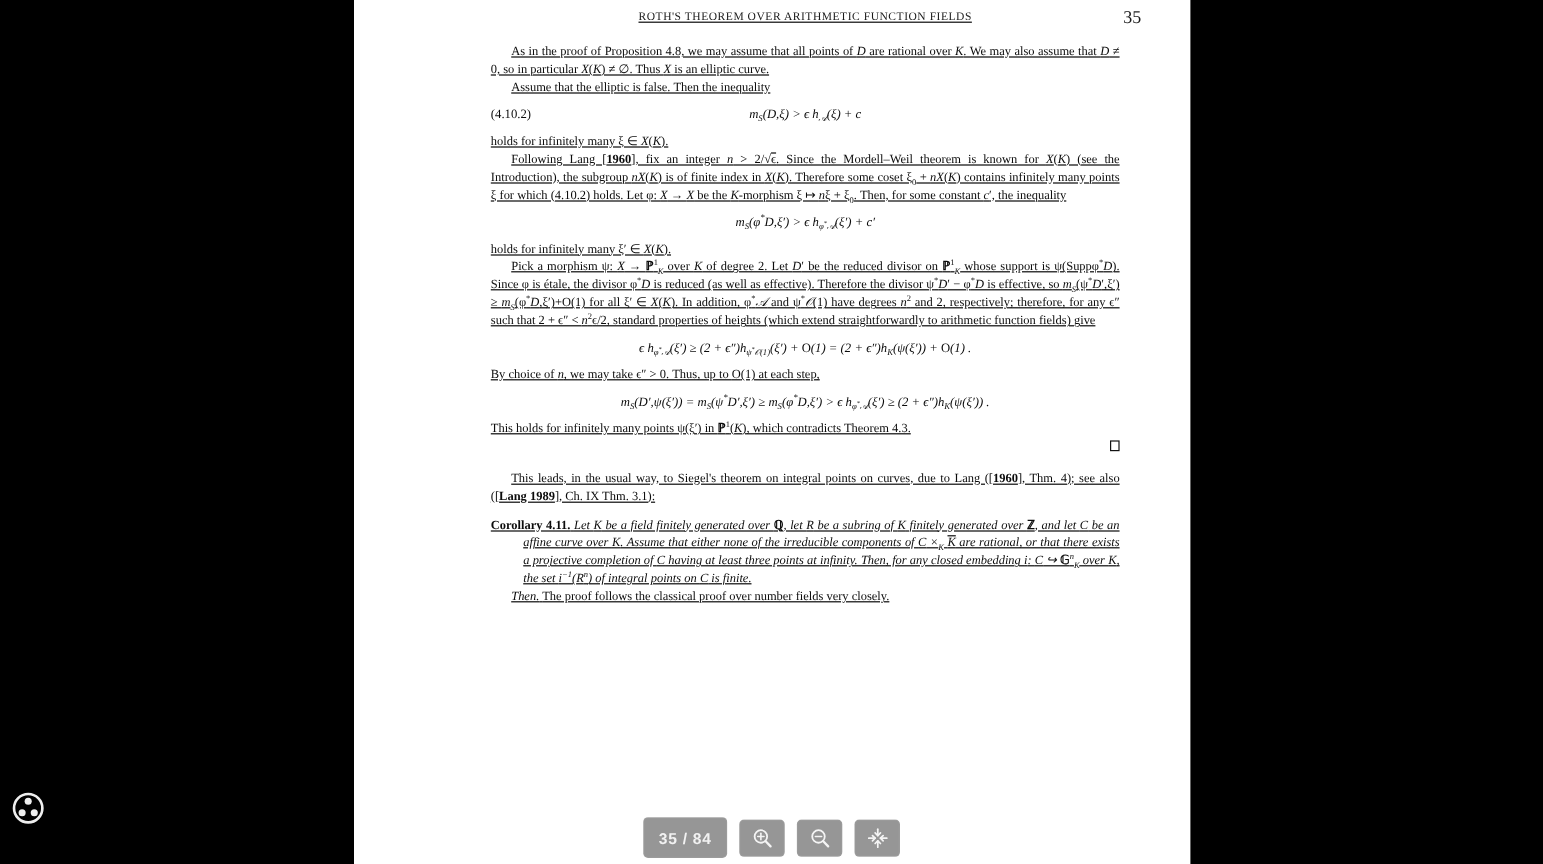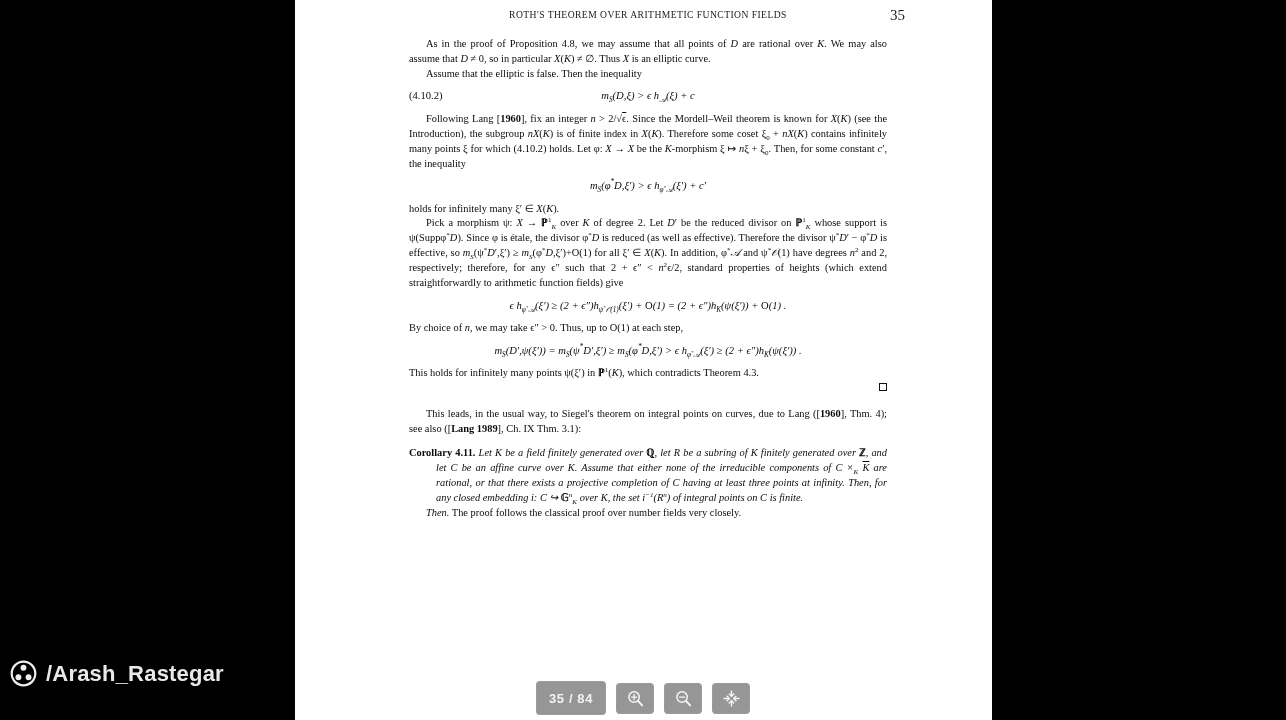--- a/index.html
+++ b/index.html
@@ -29,27 +29,28 @@
     top: 0;
     width: 697px;
     height: 720px;
     background: #ffffff;
     overflow: hidden;
   }
 
   #page-inner {
     position: absolute;
     left: 0; top: 0; right: 0; bottom: 0;
-    padding: 8px 105px 0 114px;
+    padding: 8px 59px 0 114px;
     box-sizing: border-box;
     color: #0b0b0b;
     font-size: 10.4px;
     line-height: 14.95px;
     text-align: justify;
     text-justify: inter-word;
+    text-decoration: underline;
   }
 
   
   .runhead {
     display: flex;
     align-items: baseline;
     justify-content: center;
     position: relative;
     font-variant: small-caps;
     font-size: 9.6px;
@@ -207,20 +208,21 @@
 
       <p class="para">As in the proof of Proposition 4.8, we may assume that all points of <i class="mi">D</i> are rational over <i class="mi">K</i>. We may also assume that <i class="mi">D</i> ≠ 0, so in particular <i class="mi">X</i>(<i class="mi">K</i>) ≠ ∅. Thus <i class="mi">X</i> is an elliptic curve.</p>
 
       <p class="para">Assume that the elliptic is false. Then the inequality</p>
 
       <div class="eq">
         <span class="tag">(4.10.2)</span>
         <span class="eq-body"><i class="mi">m</i><sub><i class="mi">S</i></sub>(<i class="mi">D</i>,ξ) &gt; ϵ <i class="mi">h</i><sub class="scr">𝒜</sub>(ξ) + <i class="mi">c</i></span>
       </div>
 
+      <p class="para noindent">holds for infinitely many ξ ∈ <i class="mi">X</i>(<i class="mi">K</i>).</p>
 
       <p class="para">Following Lang [<b>1960</b>], fix an integer <i class="mi">n</i> &gt; 2/√<span style="text-decoration:overline">ϵ</span>. Since the Mordell–Weil theorem is known for <i class="mi">X</i>(<i class="mi">K</i>) (see the Introduction), the subgroup <i class="mi">nX</i>(<i class="mi">K</i>) is of finite index in <i class="mi">X</i>(<i class="mi">K</i>). Therefore some coset ξ<sub>0</sub> + <i class="mi">nX</i>(<i class="mi">K</i>) contains infinitely many points ξ for which (4.10.2) holds. Let φ: <i class="mi">X</i> → <i class="mi">X</i> be the <i class="mi">K</i>-morphism ξ ↦ <i class="mi">n</i>ξ + ξ<sub>0</sub>. Then, for some constant <i class="mi">c</i>′, the inequality</p>
 
       <div class="eq">
         <span class="eq-body"><i class="mi">m</i><sub><i class="mi">S</i></sub>(φ<sup>*</sup><i class="mi">D</i>,ξ′) &gt; ϵ <i class="mi">h</i><sub>φ<sup>*</sup><span class="scr">𝒜</span></sub>(ξ′) + <i class="mi">c</i>′</span>
       </div>
 
       <p class="para noindent">holds for infinitely many ξ′ ∈ <i class="mi">X</i>(<i class="mi">K</i>).</p>
 
       <p class="para">Pick a morphism ψ: <i class="mi">X</i> → <span class="bb">ℙ</span><sup>1</sup><sub><i class="mi">K</i></sub> over <i class="mi">K</i> of degree 2. Let <i class="mi">D</i>′ be the reduced divisor on <span class="bb">ℙ</span><sup>1</sup><sub><i class="mi">K</i></sub> whose support is ψ(Suppφ<sup>*</sup><i class="mi">D</i>). Since φ is étale, the divisor φ<sup>*</sup><i class="mi">D</i> is reduced (as well as effective). Therefore the divisor ψ<sup>*</sup><i class="mi">D</i>′ − φ<sup>*</sup><i class="mi">D</i> is effective, so <i class="mi">m</i><sub><i class="mi">S</i></sub>(ψ<sup>*</sup><i class="mi">D</i>′,ξ′) ≥ <i class="mi">m</i><sub><i class="mi">S</i></sub>(φ<sup>*</sup><i class="mi">D</i>,ξ′)+<i class="up">O</i>(1) for all ξ′ ∈ <i class="mi">X</i>(<i class="mi">K</i>). In addition, φ<sup>*</sup><span class="scr">𝒜</span> and ψ<sup>*</sup><span class="scr">𝒪</span>(1) have degrees <i class="mi">n</i><sup>2</sup> and 2, respectively; therefore, for any ϵ″ such that 2 + ϵ″ &lt; <i class="mi">n</i><sup>2</sup>ϵ/2, standard properties of heights (which extend straightforwardly to arithmetic function fields) give</p>
@@ -254,21 +256,20 @@
 
   <div id="watermark">
     <span class="reel">
       <svg viewBox="0 0 32 32" width="27" height="27" aria-hidden="true">
         <circle cx="16" cy="16" r="14" fill="none" stroke="#eeeeee" stroke-width="2.6"></circle>
         <circle cx="16" cy="9.2" r="3.5" fill="#eeeeee"></circle>
         <circle cx="10" cy="20.5" r="3.5" fill="#eeeeee"></circle>
         <circle cx="22" cy="20.5" r="3.5" fill="#eeeeee"></circle>
       </svg>
     </span>
-    <span>/Arash_Rastegar</span>
   </div>
 
   <div id="toolbar">
 
     <div class="tb-btn tb-pageindicator">35 / 84</div>
 
     <div class="tb-btn tb-icon">
       <span>
         <svg viewBox="0 0 24 24" width="19" height="19" aria-hidden="true">
           <circle cx="10.2" cy="10.2" r="6.6" fill="none" stroke="#f4f4f4" stroke-width="1.9"></circle>

